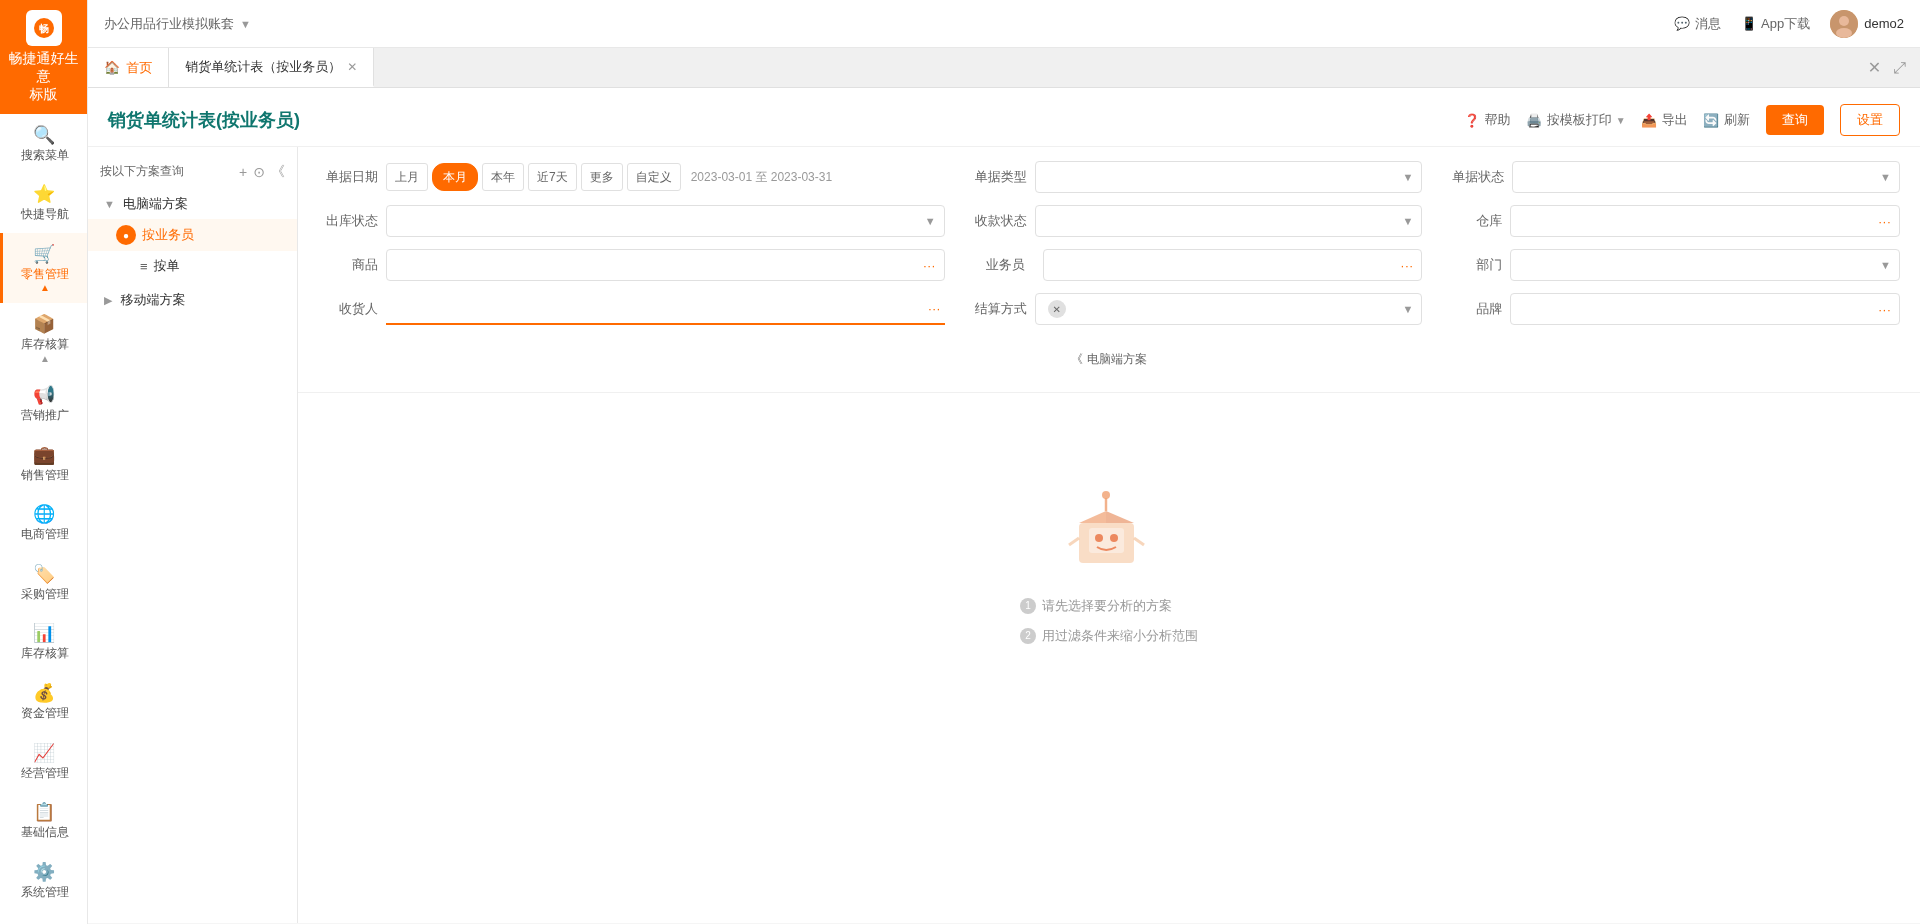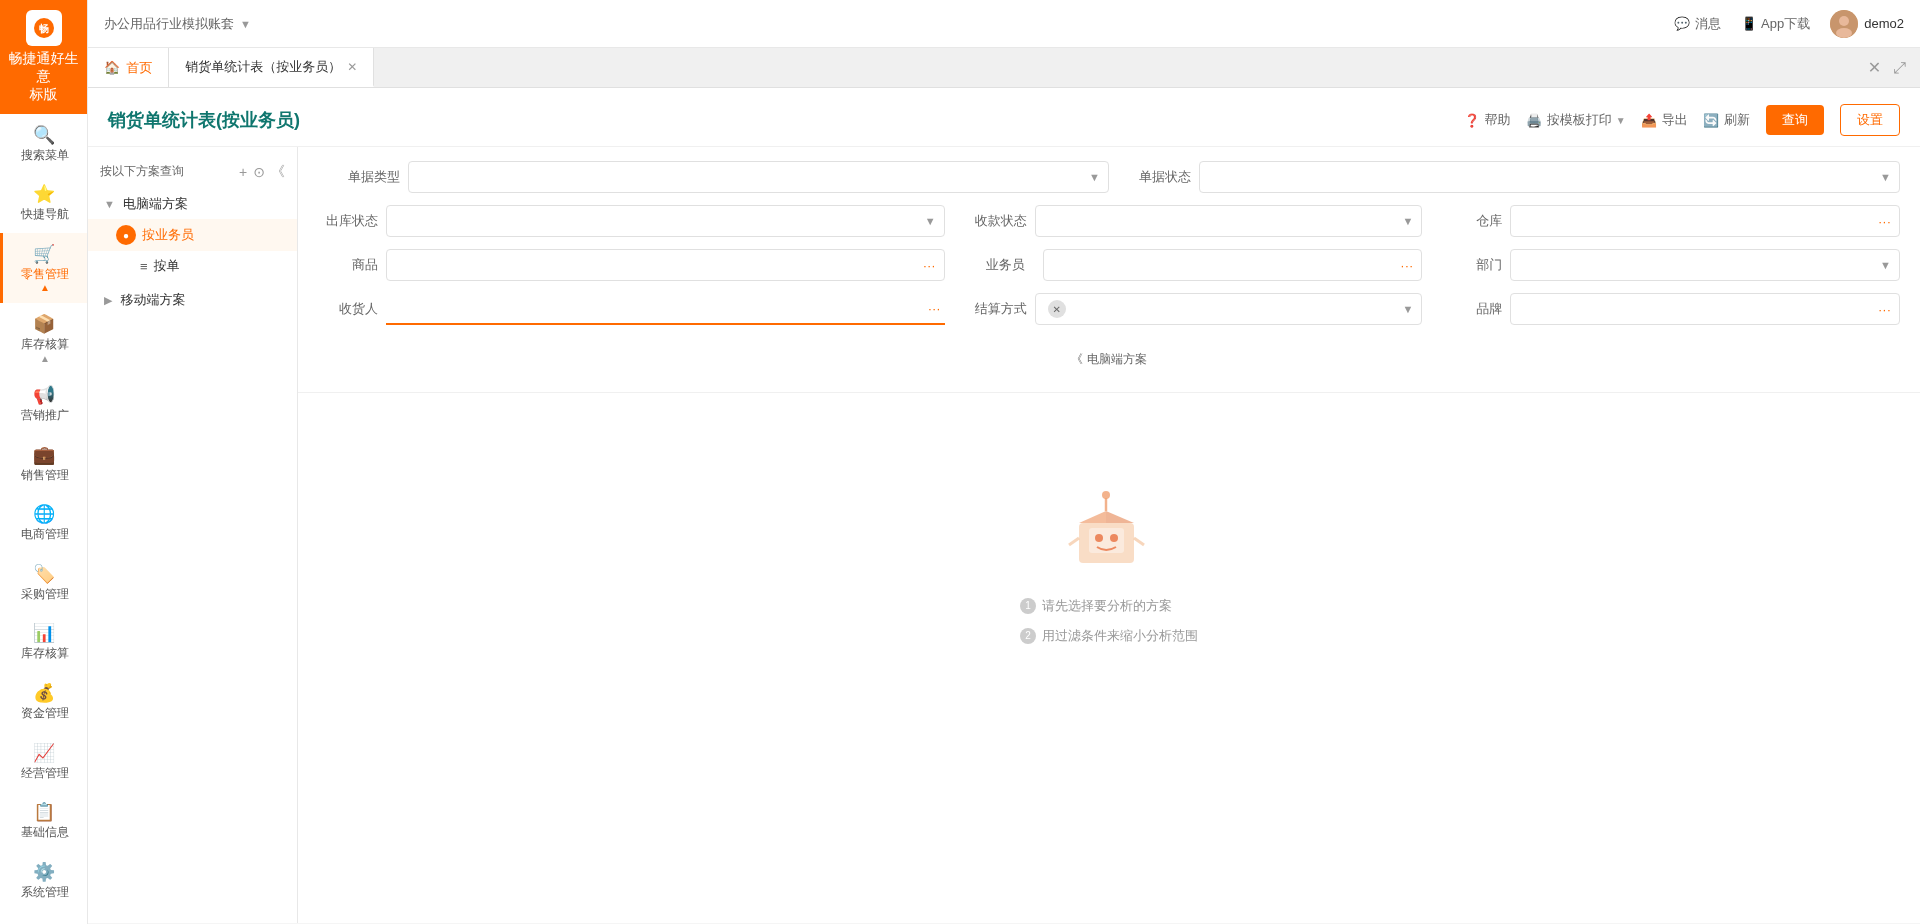--- a/index.html
+++ b/index.html
@@ -271,20 +271,32 @@
           <span class="tree-arrow">▶</span>
           <span>移动端方案</span>
         </div>
       </div>
 
       <div class="right-panel">
 
         <div class="filter-area">
 
           <div class="filter-row">
+            <div class="filter-item" style="flex:1.4;">
+              <span class="filter-label wide">单据日期</span>
+              <div class="filter-date-group">
+                <div class="date-btn">上月</div>
+                <div class="date-btn active">本月</div>
+                <div class="date-btn">本年</div>
+                <div class="date-btn">近7天</div>
+                <div class="date-btn">更多</div>
+                <div class="date-btn">自定义</div>
+                <span class="date-range-text">2023-03-01 至 2023-03-31</span>
+              </div>
+            </div>
             <div class="filter-divider"></div>
             <div class="filter-item" style="flex:1;">
               <span class="filter-label">单据类型</span>
               <div class="filter-select" style="flex:1;height:32px;border:1px solid #e0e0e0;border-radius:4px;padding:0 8px;display:flex;align-items:center;justify-content:space-between;">
                 <span></span>
                 <span class="sel-arrow">▼</span>
               </div>
             </div>
             <div class="filter-divider"></div>
             <div class="filter-item" style="flex:1;">

